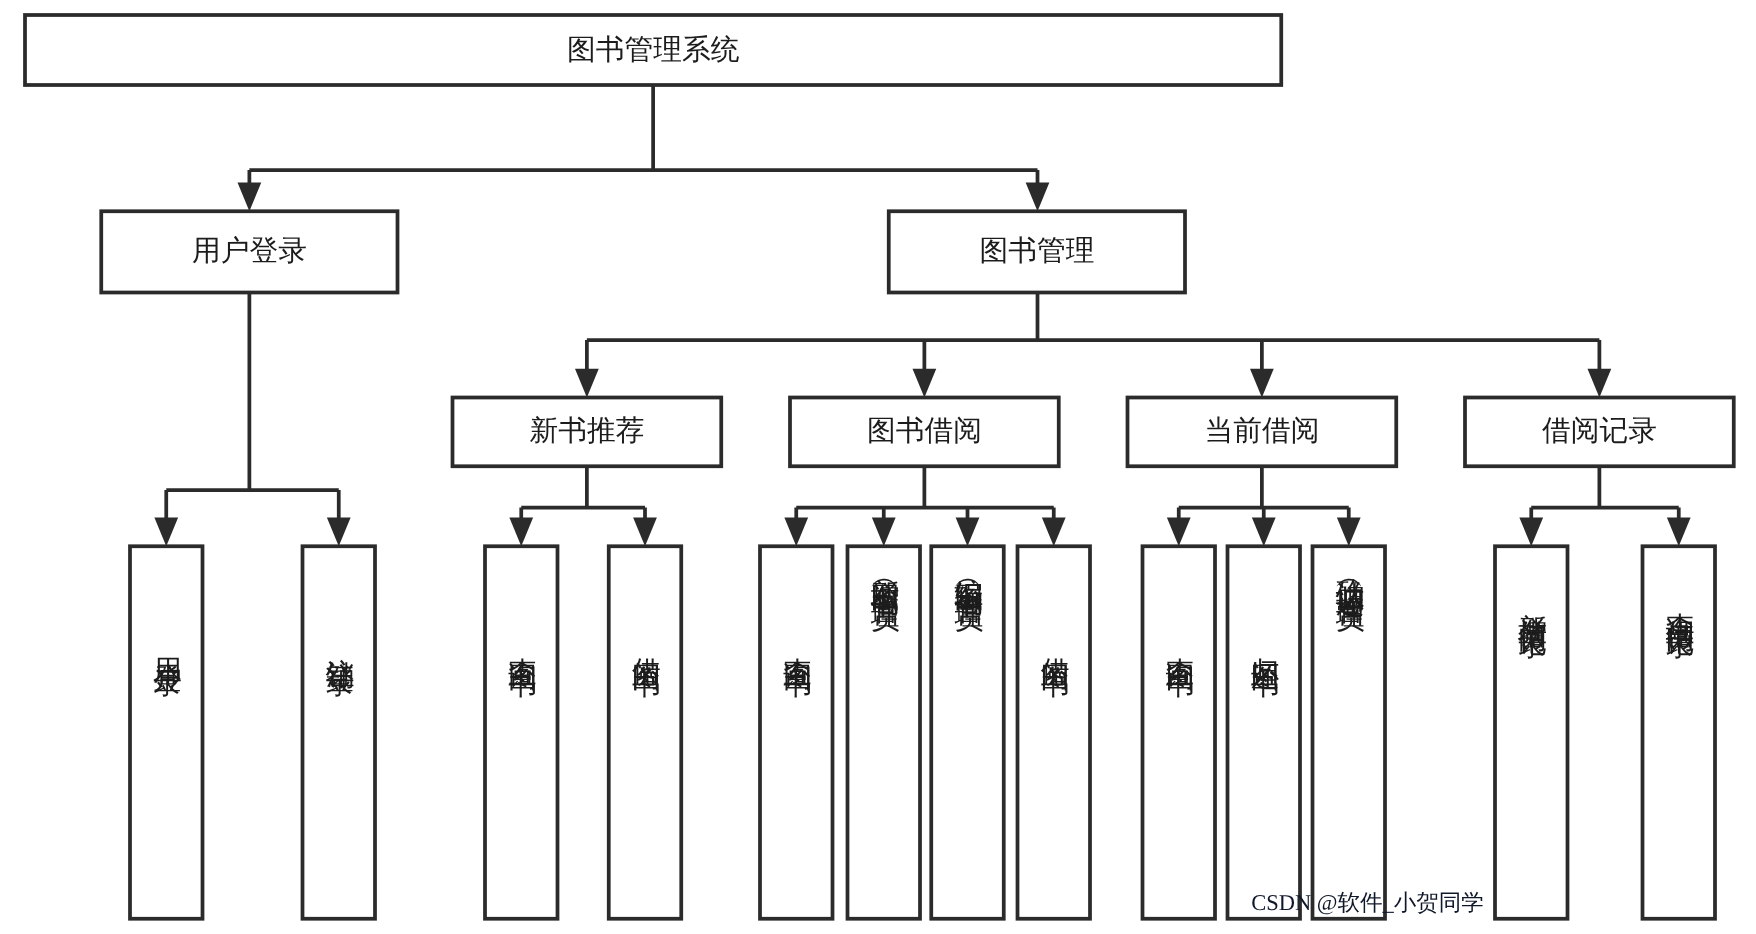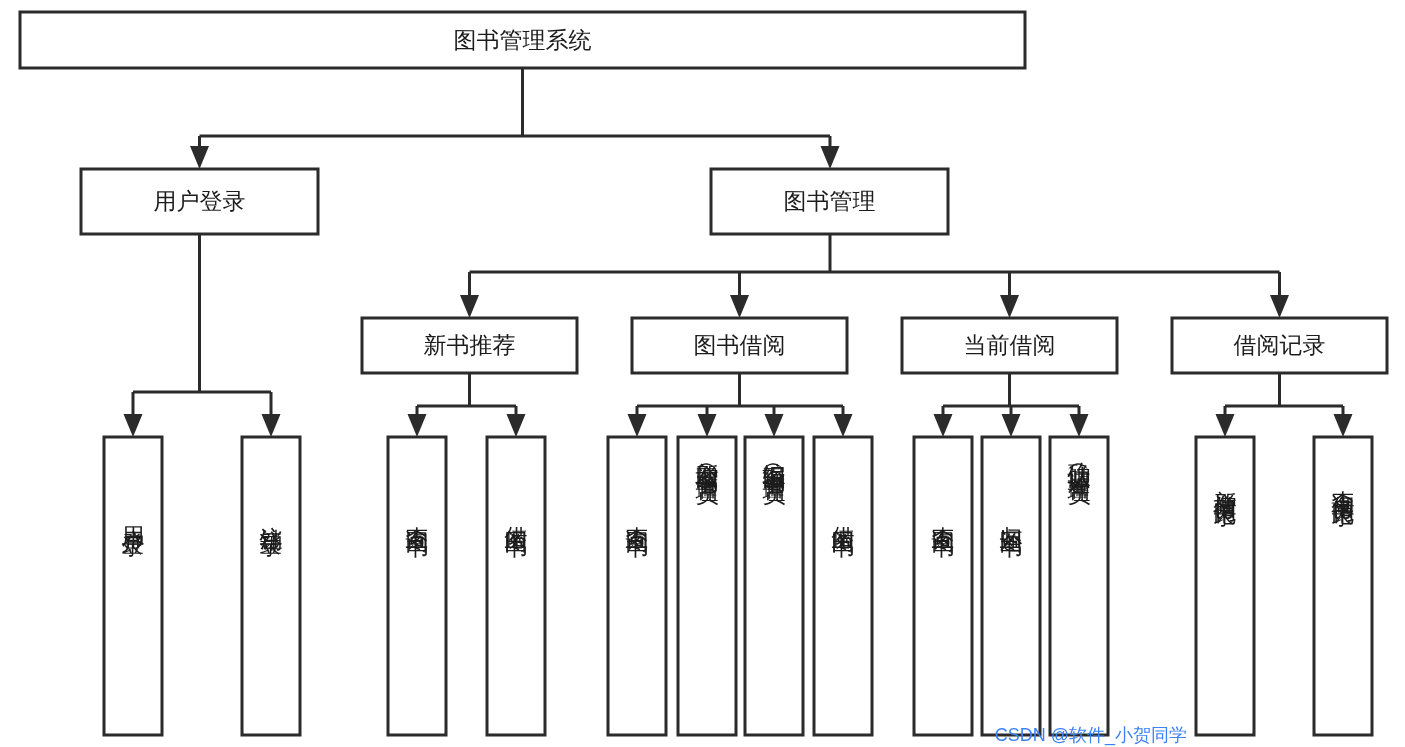--- a/index.html
+++ b/index.html
@@ -58,24 +58,24 @@
     line-height: 1;
     letter-spacing: 3px;
     color: #1c1c1c;
     white-space: nowrap;
     transform: translateX(-50%);
     text-align: center;
   }
   .watermark {
     position: absolute;
     right: 14px;
-    bottom: 0;
-    font-family: Liberation Sans, sans-serif;
+    bottom: 13px;
+    font-family: Liberation Serif, serif;
     font-size: 18px;
-    color: #3b82f6;
+    color: #0f172a;
     white-space: nowrap;
     user-select: none;
   }
 </style>
 </head>
 <body>
 
 <div id="diagram-root">
 
   <svg class="flow" viewBox="0 0 1405 747">

